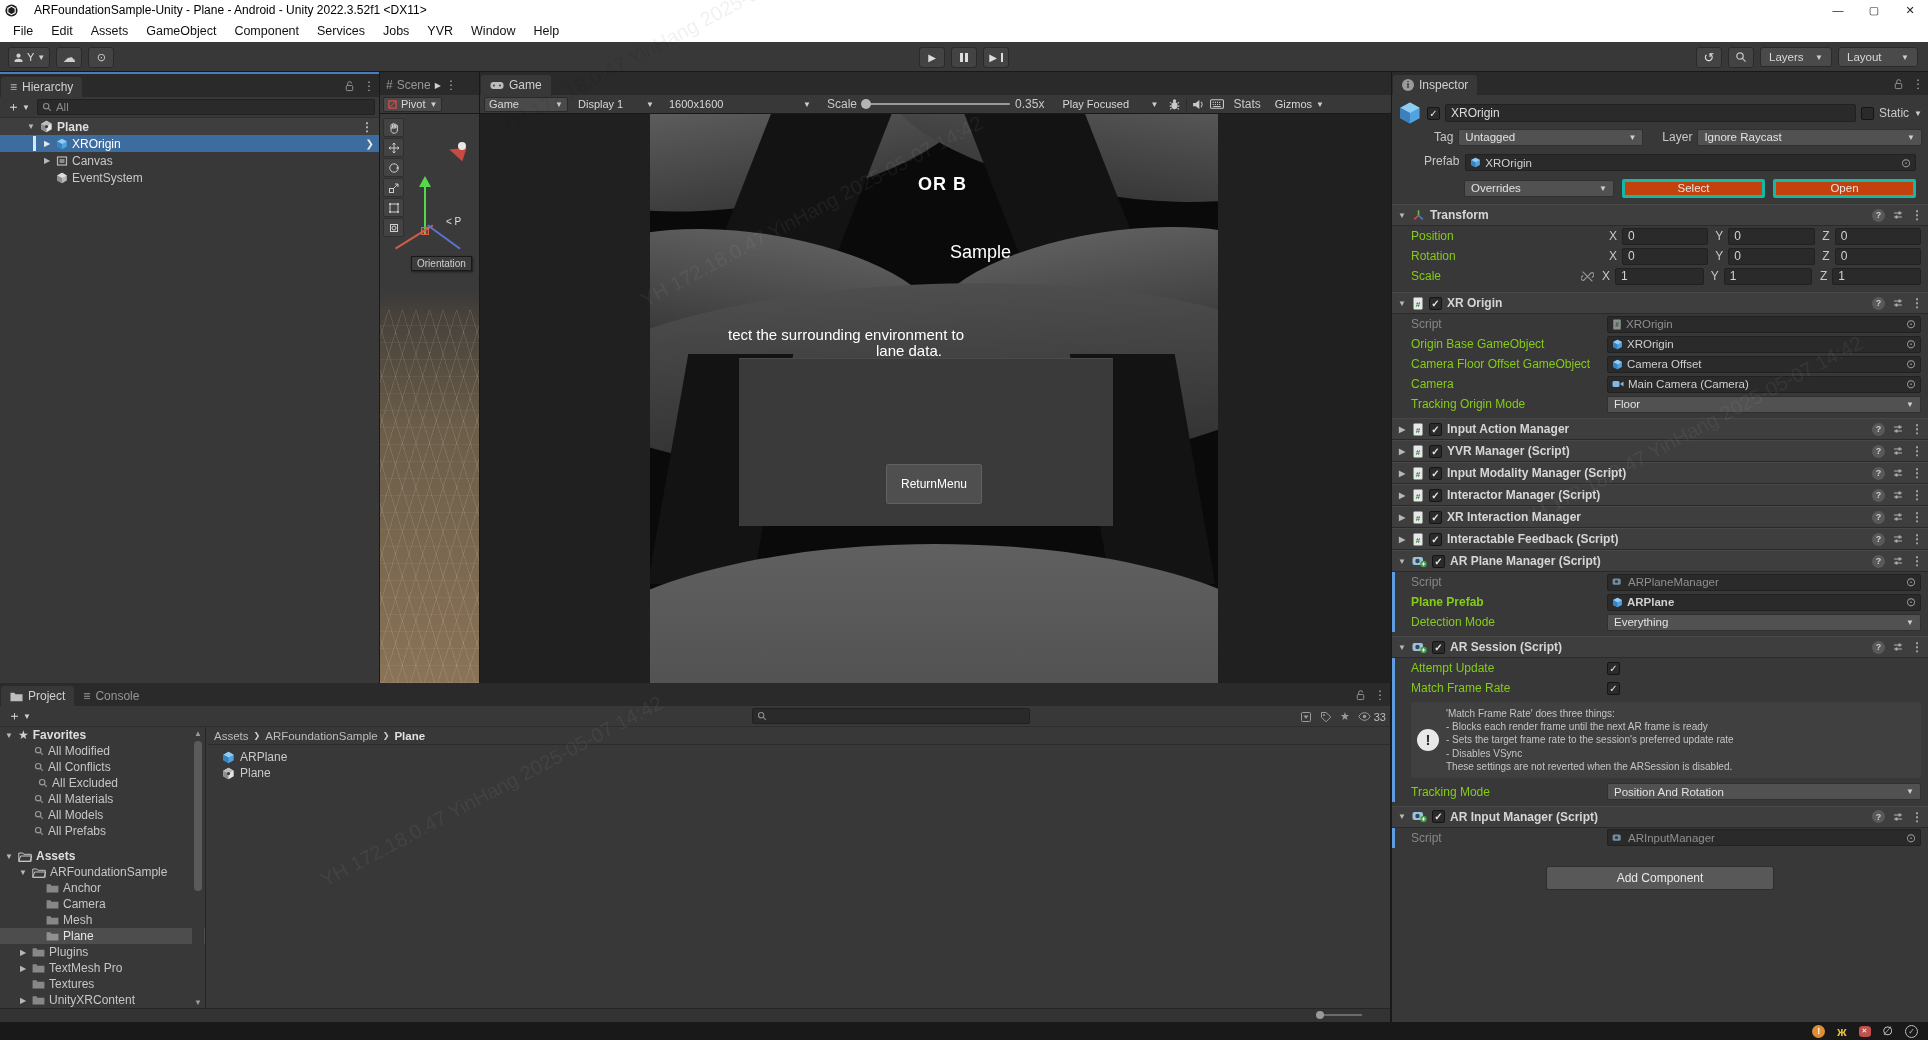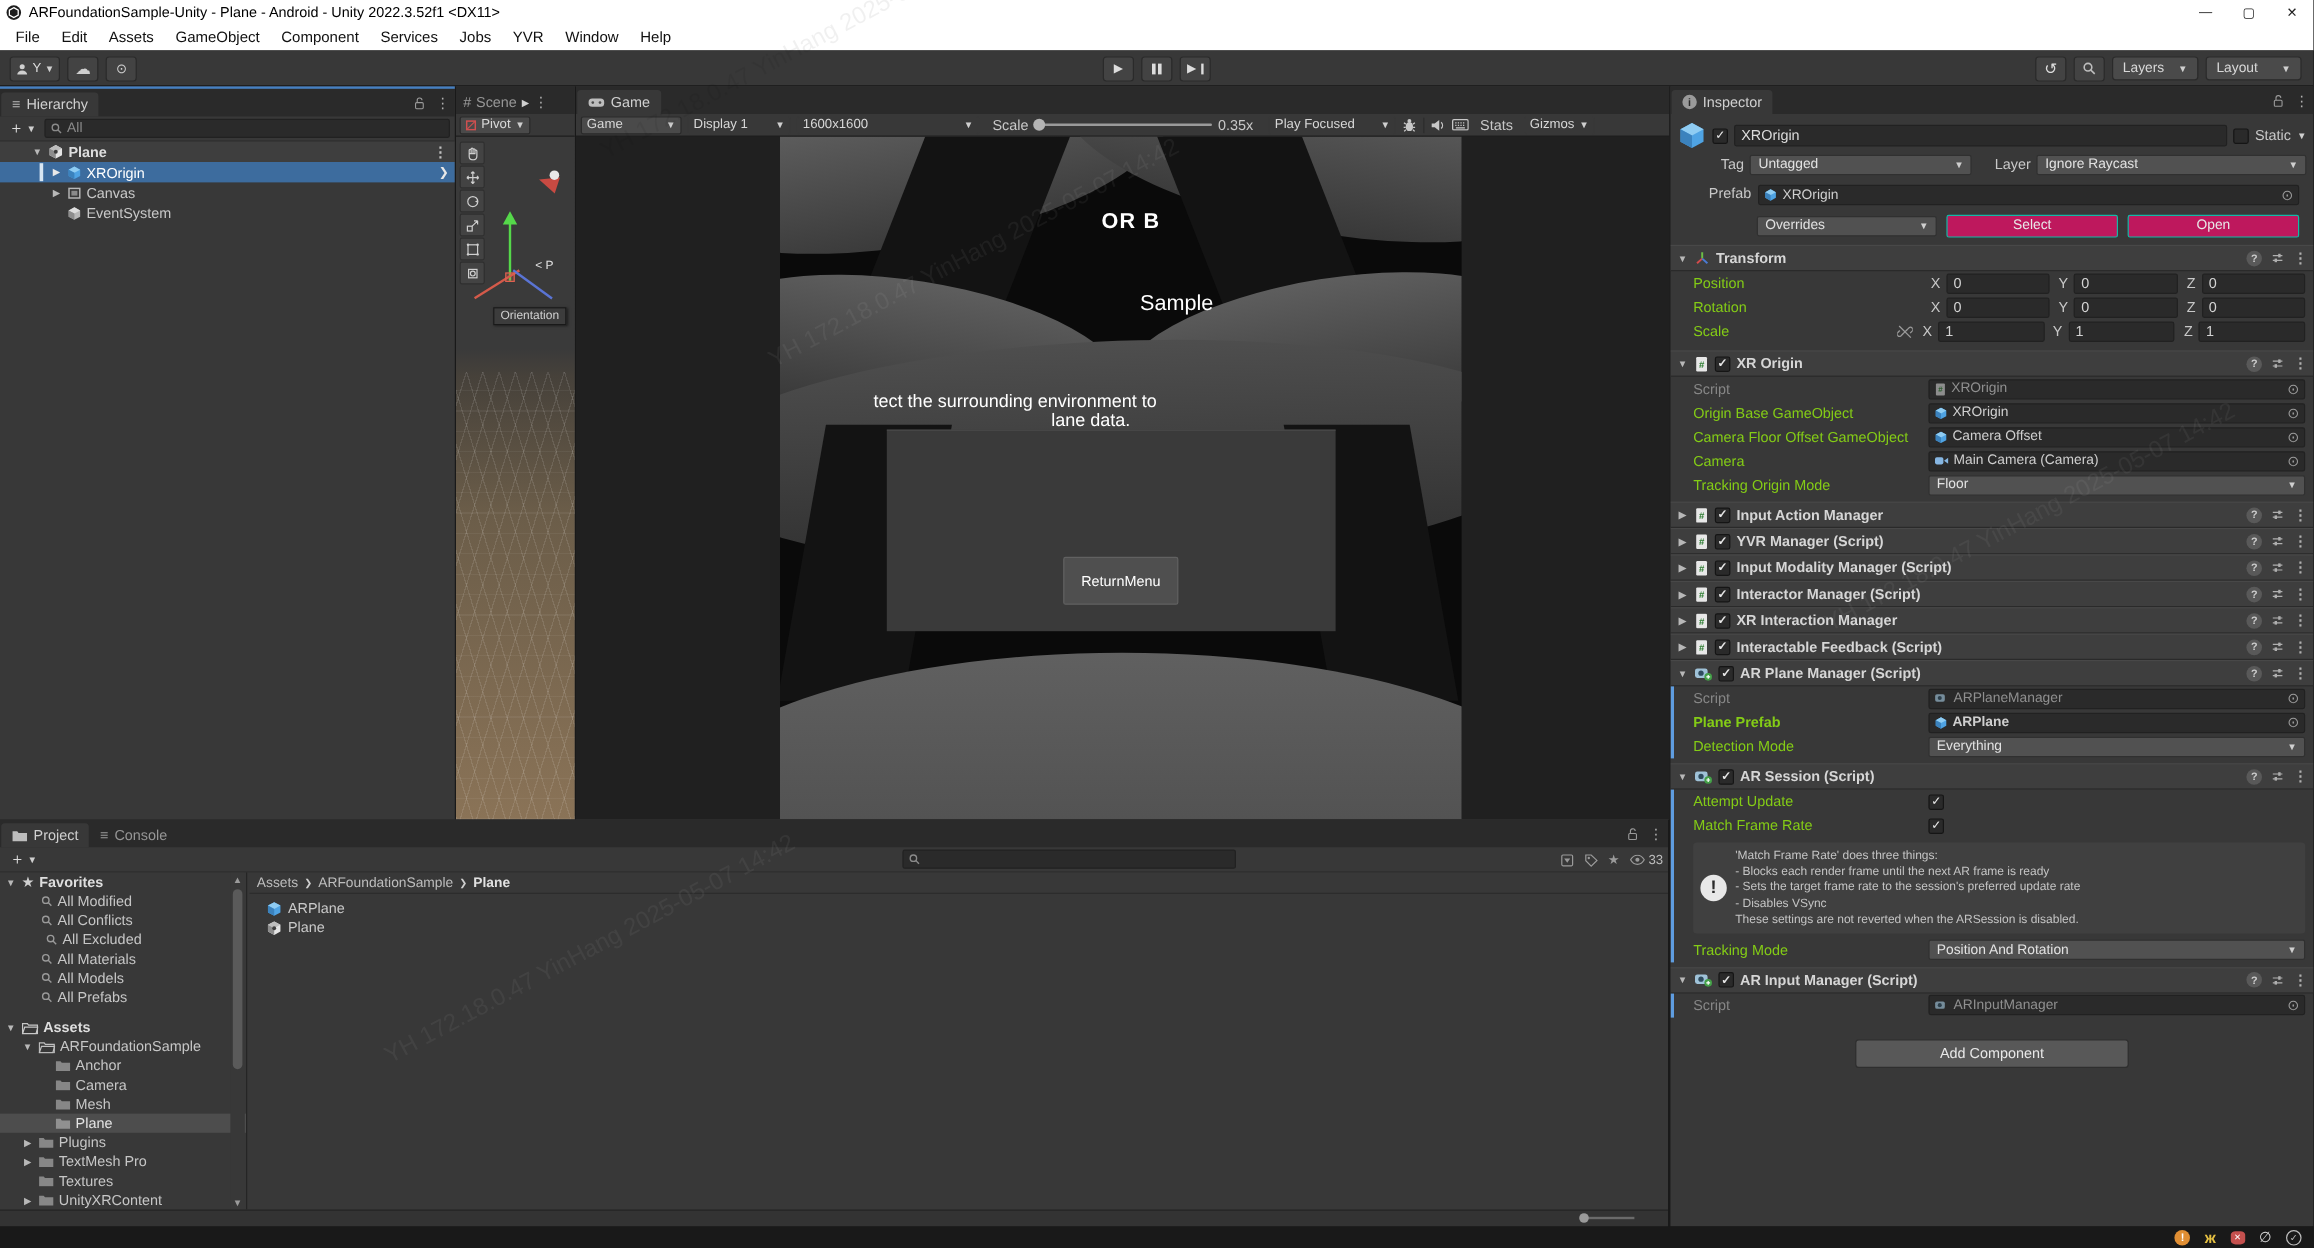--- a/index.html
+++ b/index.html
@@ -2,21 +2,21 @@
 <html><head>
 <meta charset="utf-8">
 <style>
   *{box-sizing:border-box;margin:0;padding:0}
   html,body{width:1928px;height:1040px;overflow:hidden}
   body{background:#191919;font-family:"Liberation Sans",sans-serif}
   #app{position:relative;width:1928px;height:1040px;background:#191919;color:#c8c8c8;font-size:12px}
   svg{display:block}
 
   
-  .titlebar{position:absolute;top:0;left:0;right:0;height:20px;background:#fff;color:#000;display:flex;align-items:center;gap:6px;padding-left:5px;font-size:12px}
+  .titlebar{position:absolute;top:0;left:0;right:0;height:20px;background:#fff;color:#000;display:flex;align-items:center;gap:16px;padding-left:5px;font-size:12px}
   .win-controls{position:absolute;right:0;top:0;height:20px;display:flex}
   .win-btn{width:36px;height:20px;display:flex;align-items:center;justify-content:center;color:#222;font-size:11px}
   .menubar{position:absolute;top:20px;left:0;right:0;height:22px;background:#fff;display:flex;align-items:center;padding-left:4px}
   .menu-item{padding:3px 9px;color:#101010;font-size:12.5px;cursor:default}
 
   
   .maintoolbar{position:absolute;top:42px;left:0;right:0;height:30px;background:#383838;border-bottom:1px solid #191919}
   .tb-group{position:absolute;top:0;height:30px;display:flex;align-items:center;gap:6px}
   .tb-btn{height:21px;min-width:26px;background:#434343;border:1px solid #2a2a2a;border-radius:3px;display:flex;align-items:center;justify-content:center;color:#ddd;gap:3px;padding:0 4px;font-size:11px}
   .transport{left:50%;transform:translateX(-50%)}
@@ -87,21 +87,21 @@
   .go-row{display:flex;align-items:center;gap:5px;height:26px}
   .namefield{flex:1;height:18px;background:#2a2a2a;border:1px solid #212121;border-radius:2px;display:flex;align-items:center;padding:0 5px;color:#dcdcdc}
   .tagrow{display:flex;align-items:center;gap:5px;height:22px;padding-left:36px}
   .checkbox{width:13px;height:13px;background:#2a2a2a;border:1px solid #151515;border-radius:2px;color:#e8e8e8;font-size:10px;display:flex;align-items:center;justify-content:center;flex:none}
   .dropdown{height:17px;background:#515151;border:1px solid #303030;border-radius:2px;display:flex;align-items:center;gap:4px;padding:0 6px;color:#e2e2e2;font-size:11.5px;white-space:nowrap;overflow:hidden}
   .dropdown .arrow{margin-left:auto}
   .prefabrow{display:flex;align-items:flex-start;gap:6px;height:20px;padding:0 6px 0 26px;margin-top:6px}
   .fieldbox{flex:1;height:17px;background:#2a2a2a;border:1px solid #212121;border-radius:2px;display:flex;align-items:center;gap:4px;padding:0 4px;font-size:11.5px;color:#cfcfcf;white-space:nowrap;overflow:hidden}
   .target{margin-left:auto;color:#9a9a9a;font-size:12px;line-height:1}
   .btnrow{display:flex;align-items:center;gap:8px;height:24px;padding:0 6px 0 66px;margin:2px 0 4px 0}
-  .ubtn{height:19px;background:#be185d;border:1px solid #14b8a6;border-radius:2px;color:#e8e8e8;display:flex;align-items:center;justify-content:center;font-size:11.5px}
+  .ubtn{height:19px;background:#c2410c;border:3px solid #14b8a6;border-radius:2px;color:#e8e8e8;display:flex;align-items:center;justify-content:center;font-size:11.5px}
   .comp-header{height:22px;background:#3e3e3e;border-top:1px solid #484848;border-bottom:1px solid #2a2a2a;display:flex;align-items:center;gap:5px;padding:0 5px;font-weight:bold;color:#d6d6d6;position:relative}
   .hdr-icons{margin-left:auto;display:flex;align-items:center;gap:7px}
   .circle-q{width:13px;height:13px;border-radius:50%;background:#595959;color:#cdcdcd;font-size:9px;font-weight:bold;display:flex;align-items:center;justify-content:center}
   .insp-row{height:20px;display:flex;align-items:center;padding:0 7px 0 19px;font-size:12px;position:relative}
   .insp-row .lbl{width:196px;flex:none;color:#84cc16;white-space:nowrap;overflow:hidden}
   .insp-row.dim .lbl{color:#868686}
   .insp-row.dim .fieldbox{color:#8f8f8f}
   .vec{display:flex;flex:1;gap:5px;align-items:center}
   .vec .axl{width:10px;color:#c8c8c8;flex:none;text-align:right}
   .vec .num{flex:1;height:17px;background:#2a2a2a;border:1px solid #212121;border-radius:2px;display:flex;align-items:center;padding:0 5px;color:#d4d4d4}

